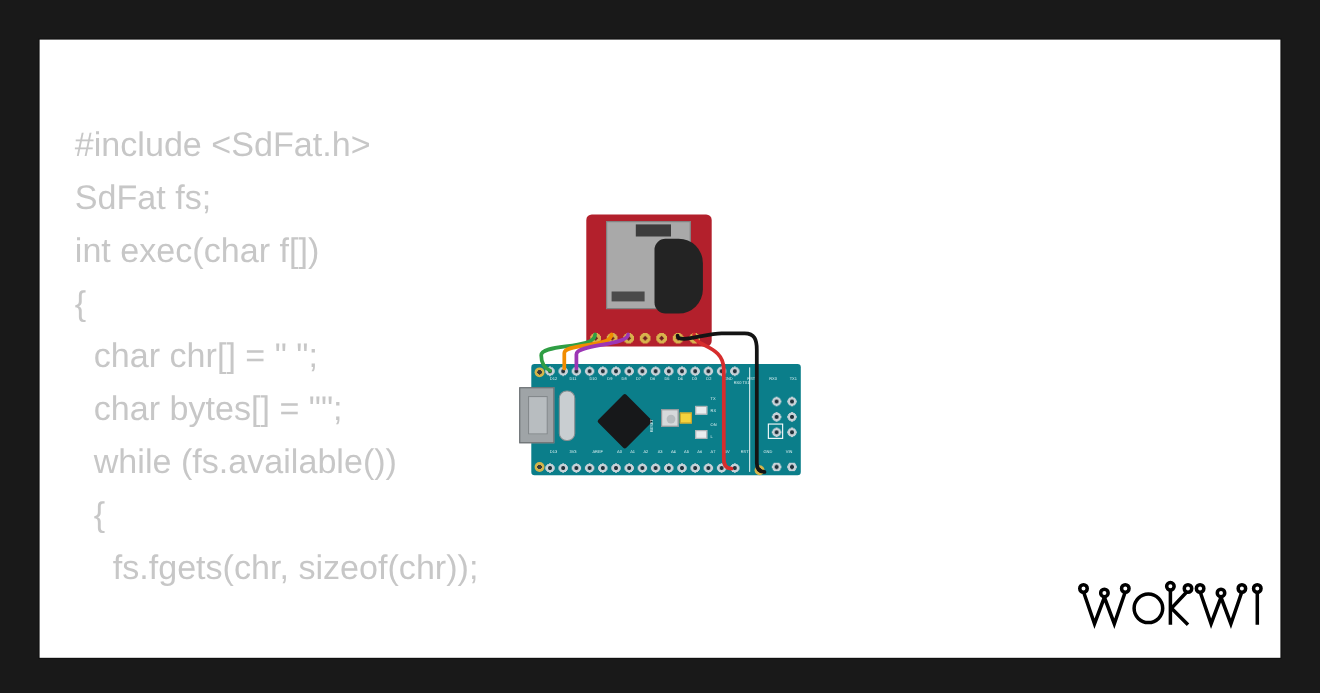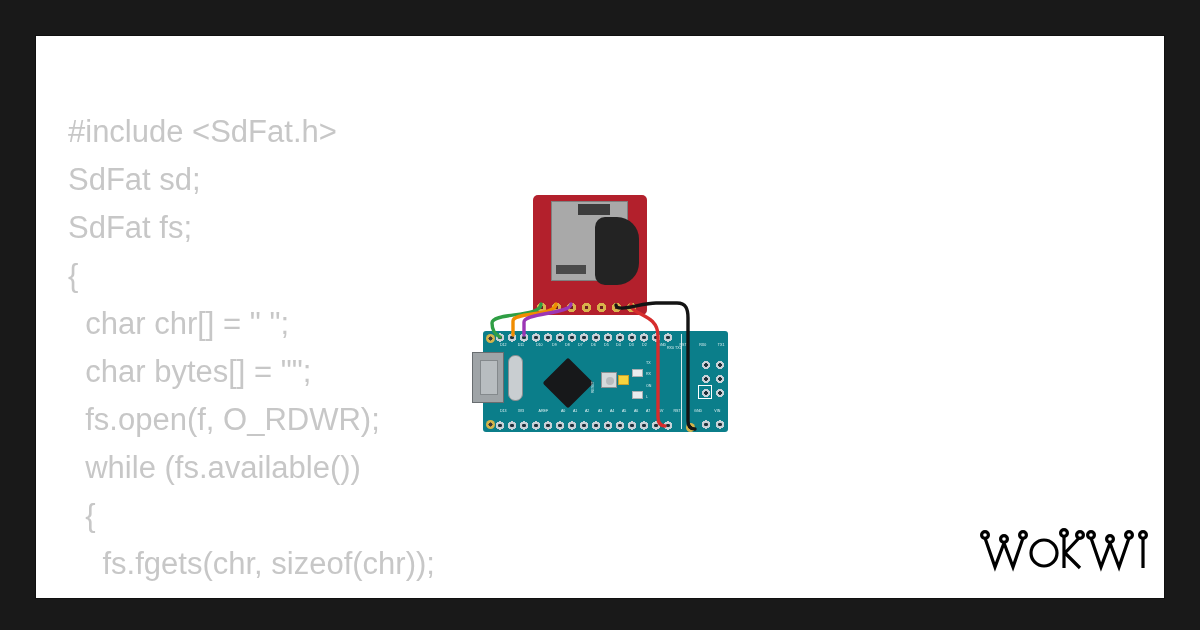--- a/index.html
+++ b/index.html
@@ -69,26 +69,25 @@
 </style>
 </head>
 <body>
 
 <div class="stage" style="background: rgb(25, 25, 25);">
 
   <div class="card" style="background: rgb(255, 255, 255);">
 
     <div class="code" style="color: rgb(199, 199, 199);">
       <div class="code-line">#include &lt;SdFat.h&gt;</div>
-      <div class="code-line">SdFat sd;</div>
       <div class="code-line">SdFat fs;</div>
+      <div class="code-line">int exec(char f[])</div>
       <div class="code-line">{</div>
       <div class="code-line">  char chr[] = " ";</div>
       <div class="code-line">  char bytes[] = "";</div>
-      <div class="code-line">  fs.open(f, O_RDWR);</div>
       <div class="code-line">  while (fs.available())</div>
       <div class="code-line">  {</div>
       <div class="code-line">    fs.fgets(chr, sizeof(chr));</div>
     </div>
 
     <div class="circuit">
 
       <div class="sd" style="background: rgb(179, 32, 44);">
         <div class="sd-slot"></div>
         <div class="sd-bar-top"></div>

